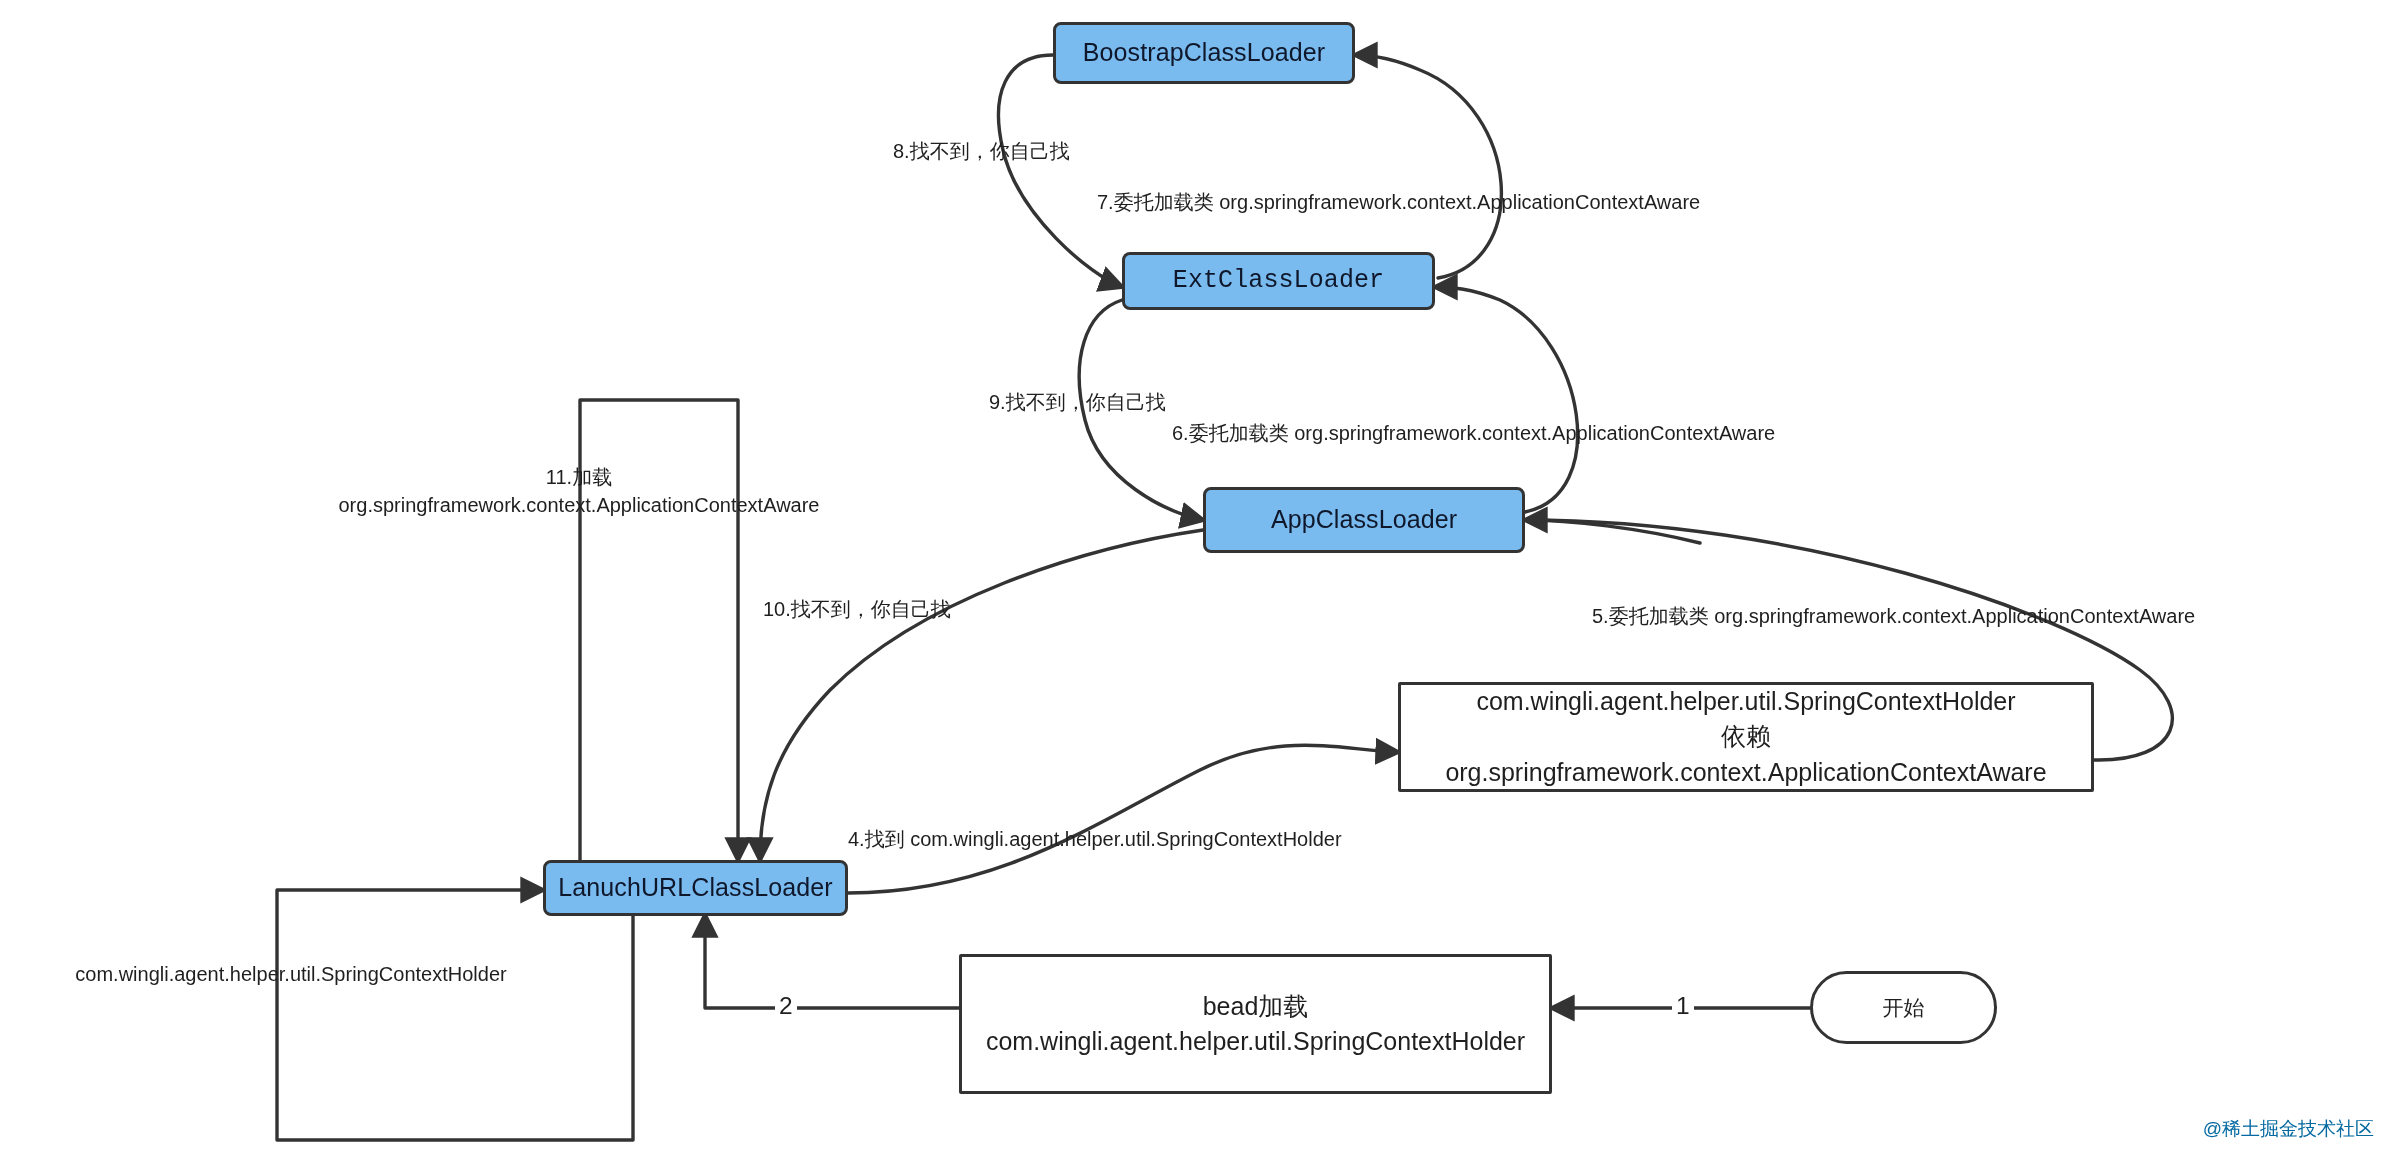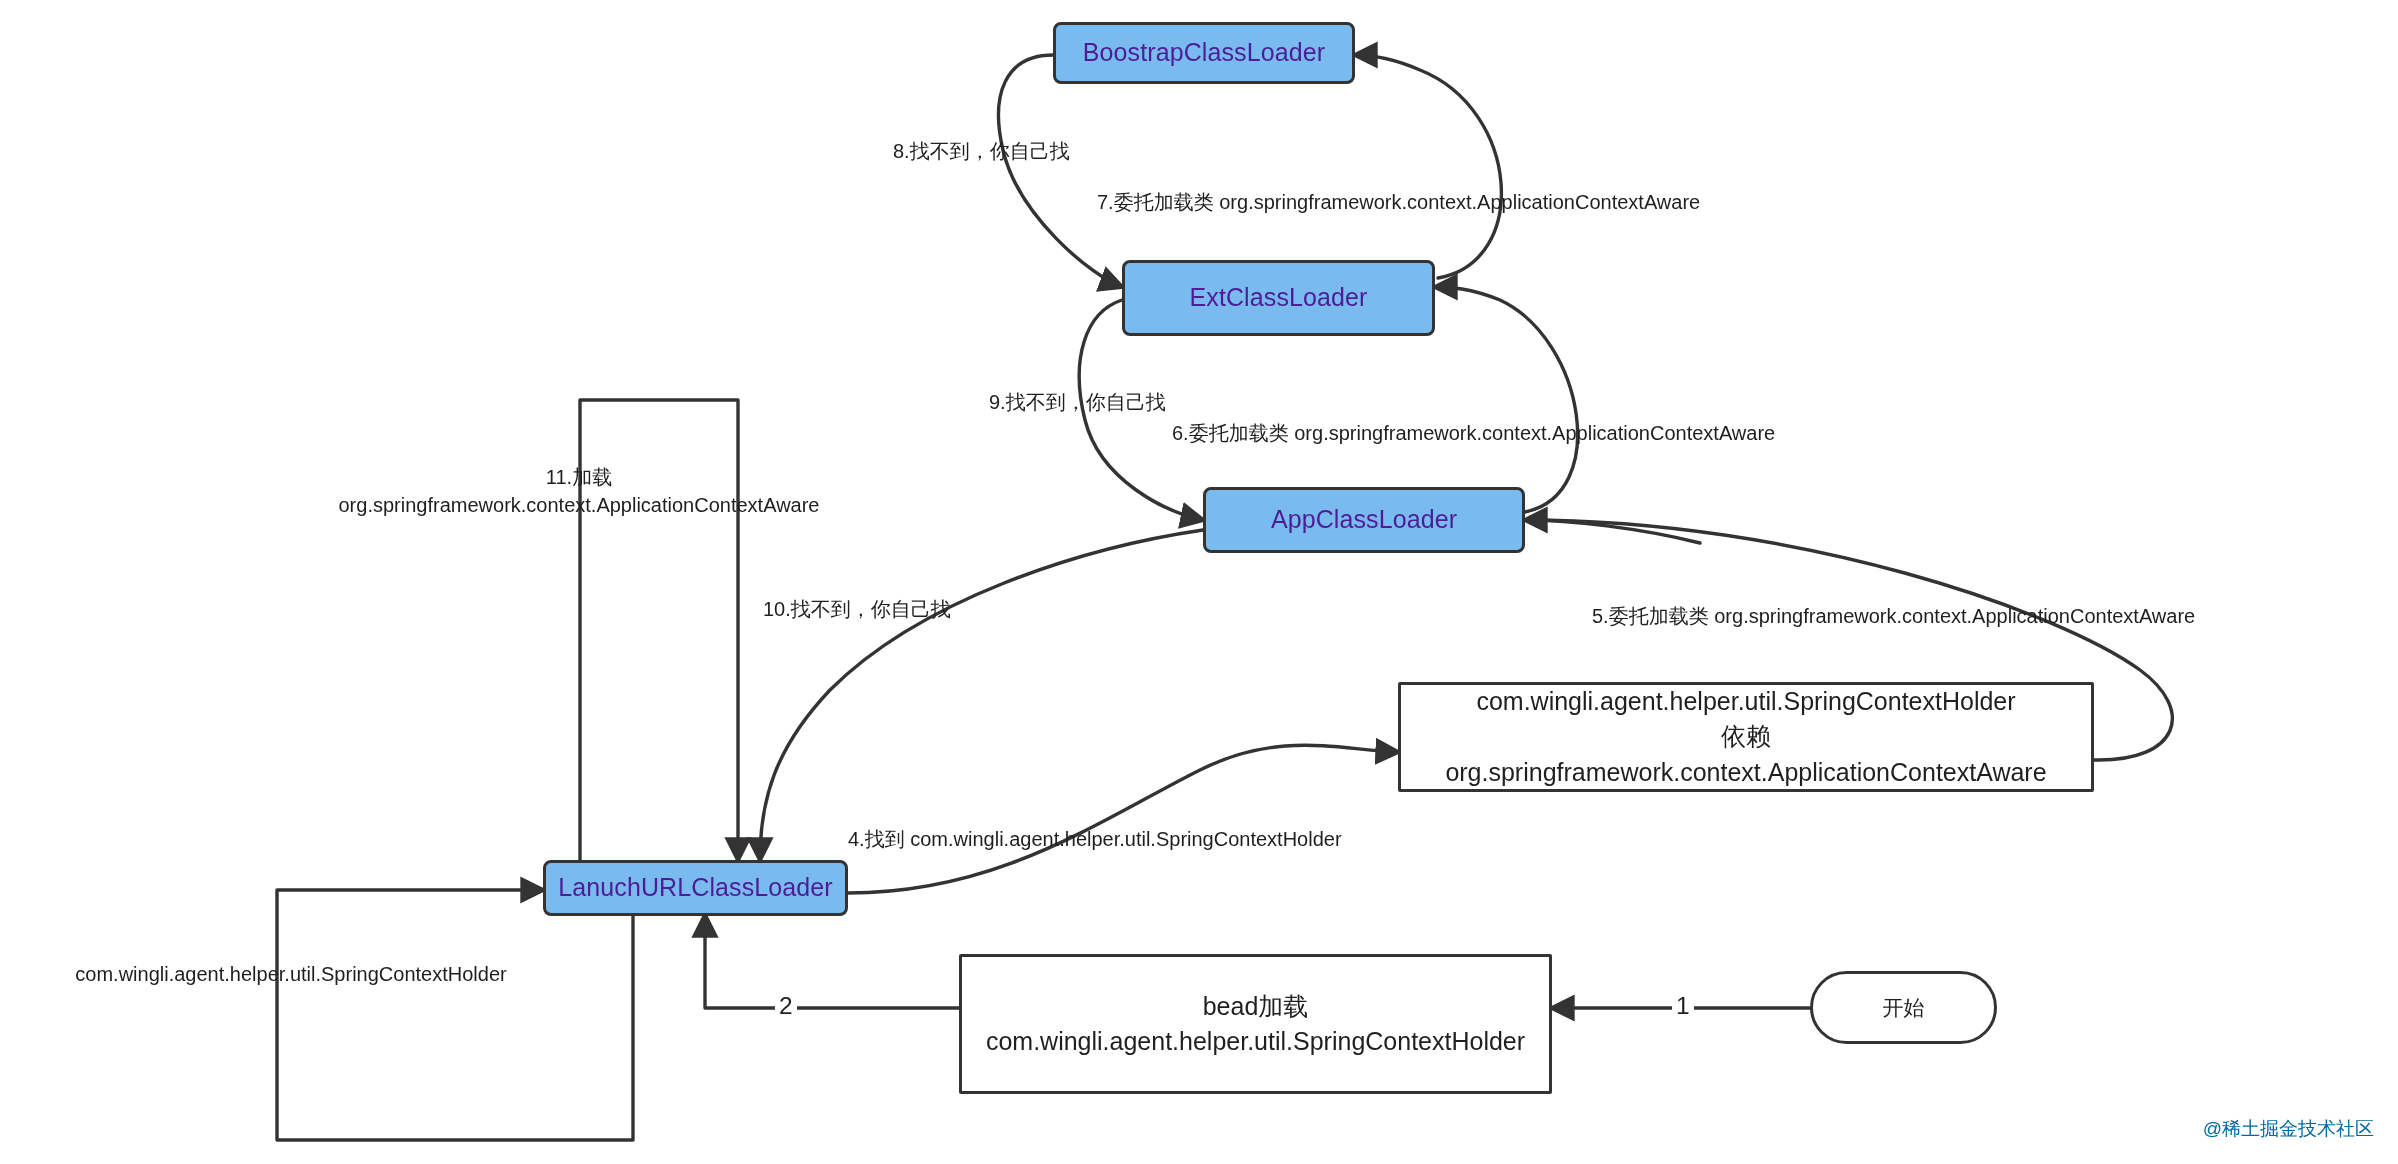--- a/index.html
+++ b/index.html
@@ -30,21 +30,21 @@
     display: flex;
     flex-direction: column;
     align-items: center;
     justify-content: center;
     text-align: center;
     border: 3px solid #333333;
     z-index: 5;
   }
   .node-blue {
     background: #79BAEF;
-    color: #4c1d95;
+    color: #0f172a;
     border-radius: 8px;
     font-size: 25px;
     letter-spacing: 0.1px;
   }
   .node-plain {
     background: #ffffff;
     color: #1f1f1f;
     border-radius: 2px;
     font-size: 25px;
   }
@@ -129,21 +129,21 @@
 
     <path class="wire wire-a" d="M 1203 530 C 1080 548 920 600 830 690 C 775 748 760 800 760 860"></path>
 
     <path class="wire wire-a" d="M 580 860 L 580 400 L 738 400 L 738 860"></path>
   </svg>
 
   <div class="node node-blue" style="left:1053px; top:22px; width:302px; height:62px;">
     <span class="node-line">BoostrapClassLoader</span>
   </div>
 
-  <div class="node node-blue" style="left:1122px; top:260px; width:313px; height:76px;">
+  <div class="node node-blue" style="left:1122px; top:252px; width:313px; height:58px;font-family:Liberation Mono, monospace;">
     <span class="node-line">ExtClassLoader</span>
   </div>
 
   <div class="node node-blue" style="left:543px; top:860px; width:305px; height:56px;">
     <span class="node-line">LanuchURLClassLoader</span>
   </div>
 
   <div class="node node-blue" style="left:1203px; top:487px; width:322px; height:66px;">
     <span class="node-line">AppClassLoader</span>
   </div>

